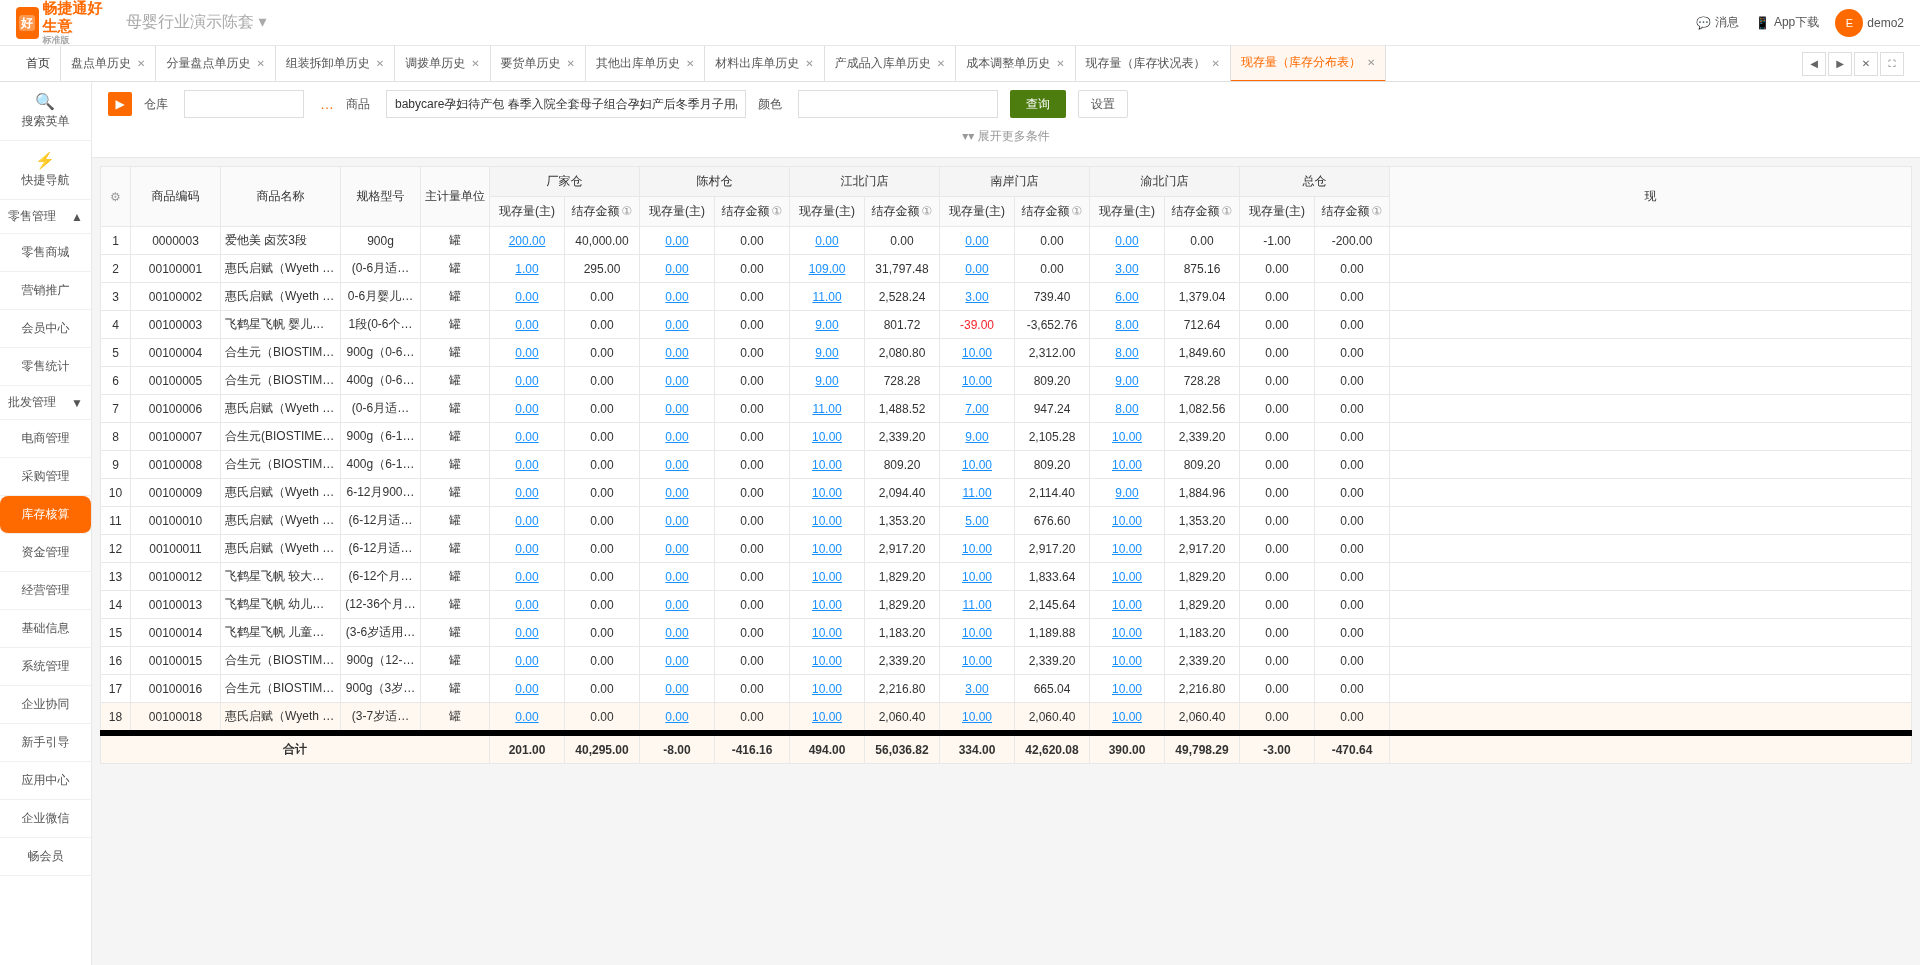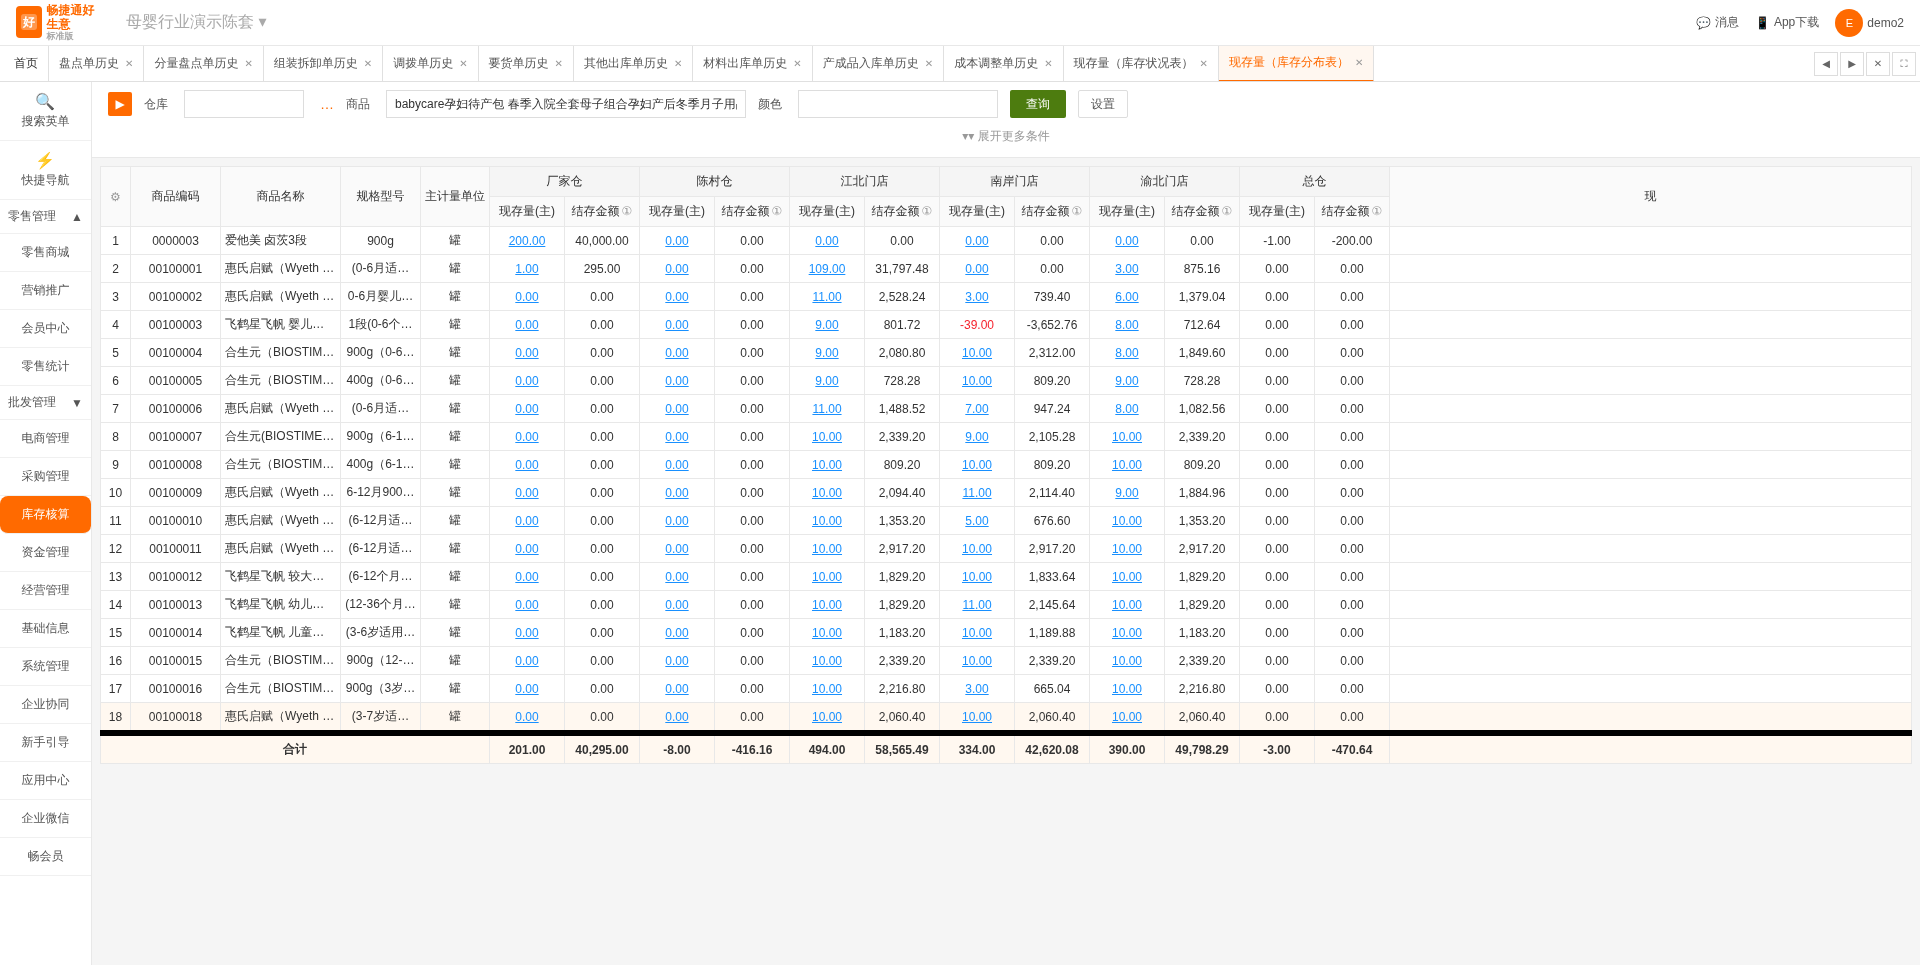--- a/index.html
+++ b/index.html
@@ -63,21 +63,21 @@
     }
 
     
     .tab-bar {
       height: 36px;
       background: #fff;
       display: flex;
       align-items: center;
       border-bottom: 1px solid #e0e0e0;
       overflow: hidden;
-      padding: 0 4px;
+      padding: 0 16px;
     }
     .tab-item {
       height: 36px;
       display: flex;
       align-items: center;
       padding: 0 10px;
       border-right: 1px solid #e0e0e0;
       cursor: pointer;
       white-space: nowrap;
       color: #555;
@@ -347,21 +347,21 @@
 
 <div class="top-bar">
   <div class="logo-area">
     <div class="logo-icon">
       <svg width="20" height="20" viewBox="0 0 20 20">
           <rect x="2" y="2" width="16" height="16" rx="3" fill="#fff" opacity="0.3"></rect>
           <text x="10" y="14" text-anchor="middle" fill="white" font-size="9">好</text>
         </svg>
     </div>
     <div>
-      <div style="font-size:12px;">畅捷通好生意</div>
+      <div style="font-size:15px;">畅捷通好生意</div>
       <div style="font-size:9px;color:#aaa;">标准版</div>
     </div>
   </div>
 
   <div style="margin-left:20px;font-size:16px;color:#aaa;">
     母婴行业演示陈套 ▾
   </div>
 
   <div class="top-right">
     <div class="top-right-item">
@@ -892,21 +892,21 @@
   </tr>
           </tbody>
         <tfoot>
           <tr class="footer-row">
             <td colspan="5" style="text-align:center;">合计</td>
             <td>201.00</td>
             <td>40,295.00</td>
             <td class="num-negative">-8.00</td>
             <td class="num-negative">-416.16</td>
             <td>494.00</td>
-            <td>58,565.49</td>
+            <td>56,036.82</td>
             <td>334.00</td>
             <td>42,620.08</td>
             <td>390.00</td>
             <td>49,798.29</td>
             <td class="num-negative">-3.00</td>
             <td class="num-negative">-470.64</td>
             <td></td>
           </tr>
         </tfoot>
       </table>

